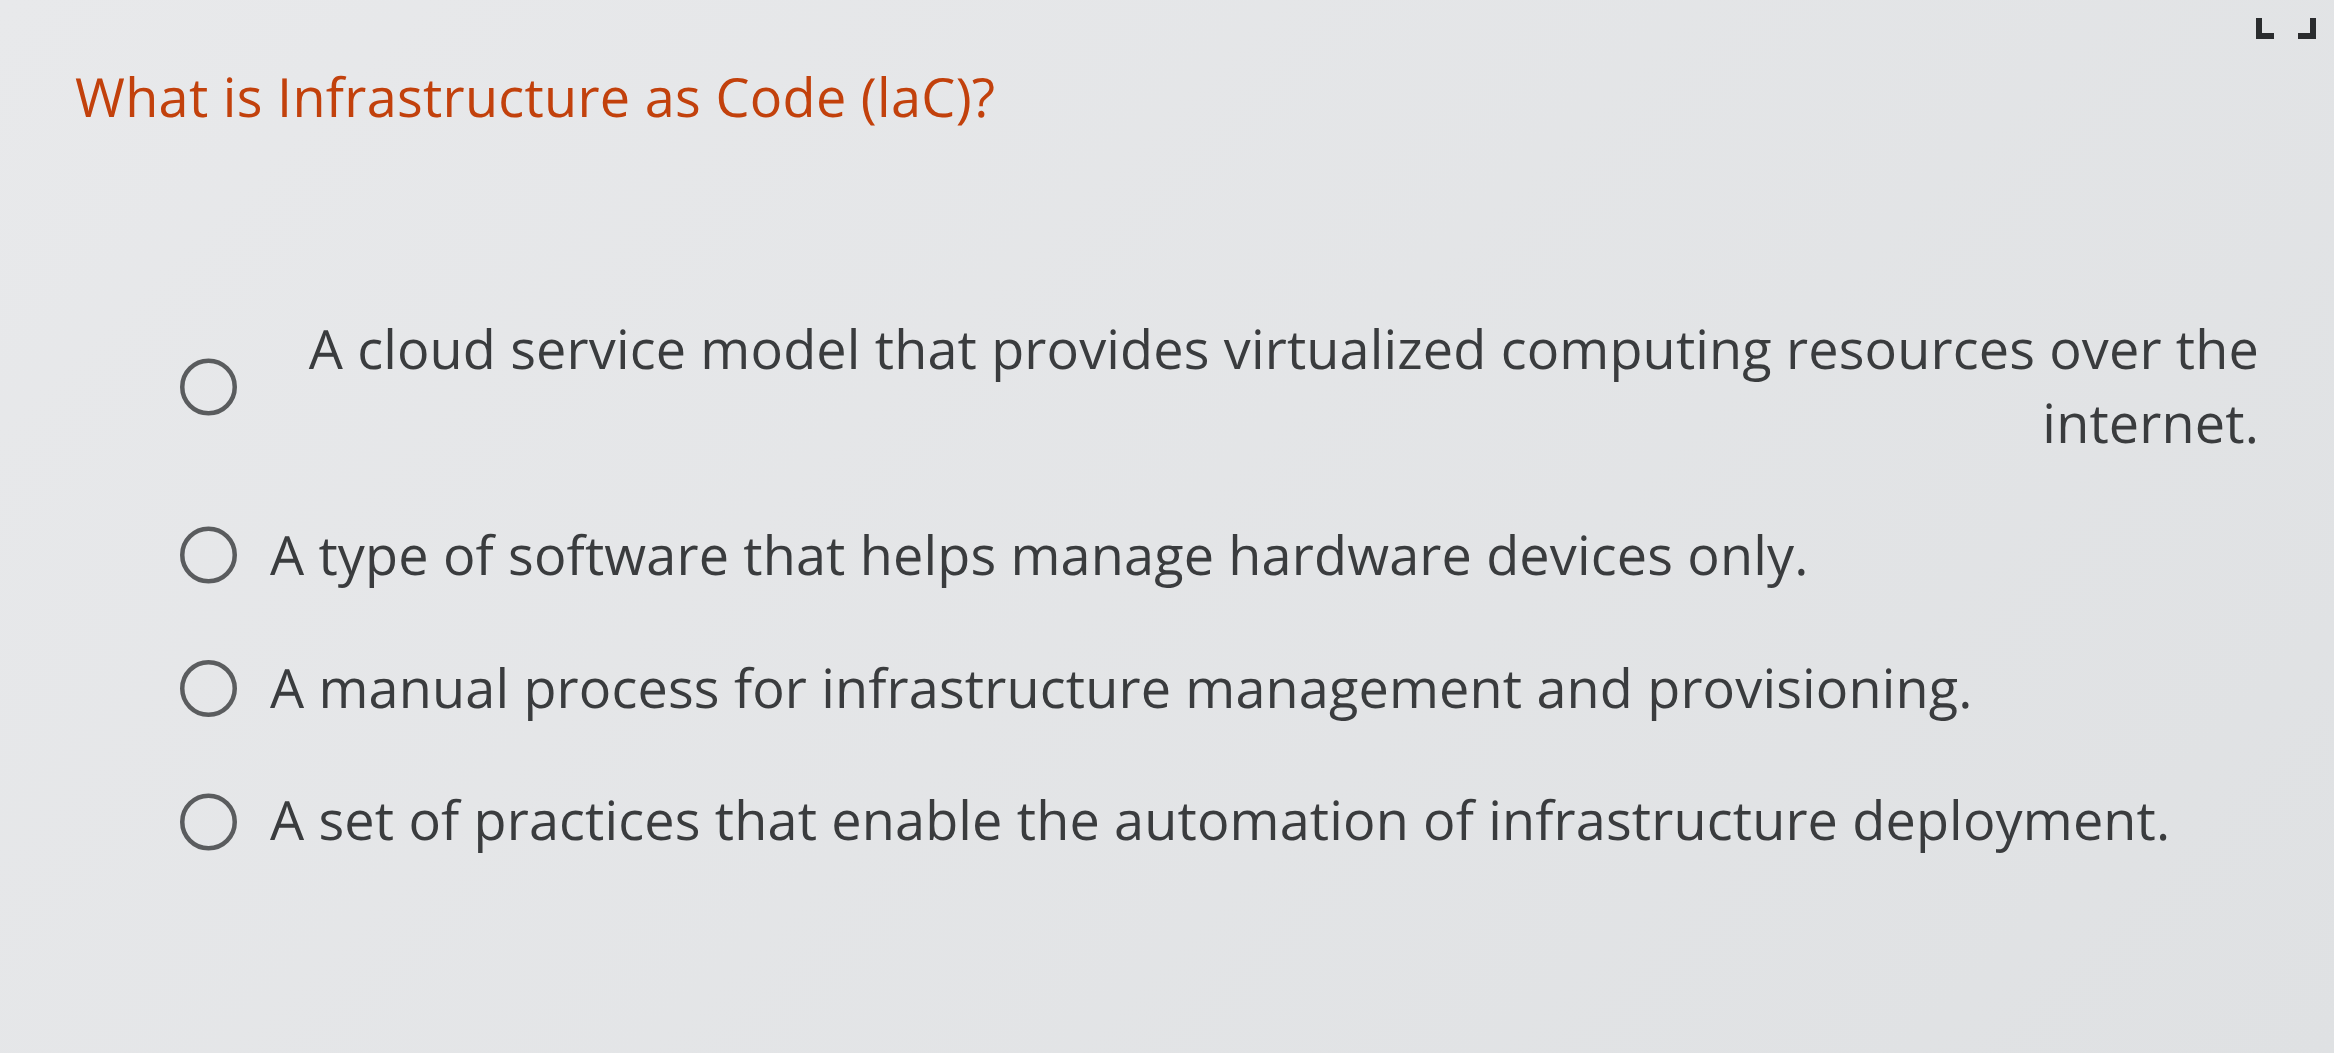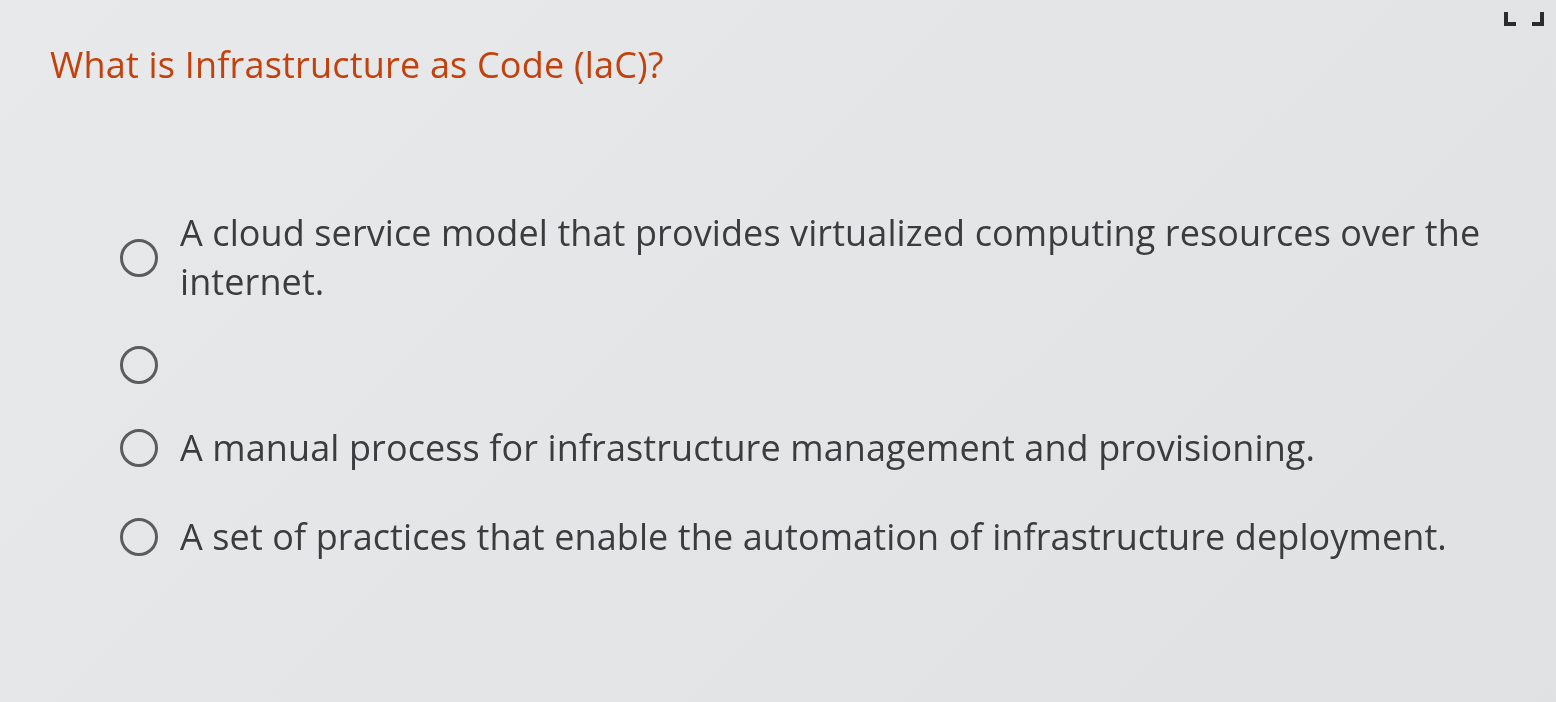--- a/index.html
+++ b/index.html
@@ -66,20 +66,21 @@
     }
     .question-text {
       font-size: 36px;
       font-weight: 400;
       color: #c2410c;
       margin-bottom: 120px;
       letter-spacing: 0.2px;
     }
     .options-container {
       padding-left: 70px;
+      text-align: right;
     }
     .option-row {
       display: flex;
       align-items: center;
       margin-bottom: 40px;
       gap: 22px;
     }
     .radio-circle {
       flex-shrink: 0;
       width: 38px;
@@ -109,20 +110,21 @@
 
 <div class="options-container">
 
   <div class="option-row">
     <div class="radio-circle"></div>
     <div class="option-text">A cloud service model that provides virtualized computing resources over the internet.</div>
   </div>
 
   <div class="option-row">
     <div class="radio-circle"></div>
+    <div class="option-text">A type of software that helps manage hardware devices only.</div>
   </div>
 
   <div class="option-row">
     <div class="radio-circle"></div>
     <div class="option-text">A manual process for infrastructure management and provisioning.</div>
   </div>
 
   <div class="option-row">
     <div class="radio-circle"></div>
     <div class="option-text">A set of practices that enable the automation of infrastructure deployment.</div>

